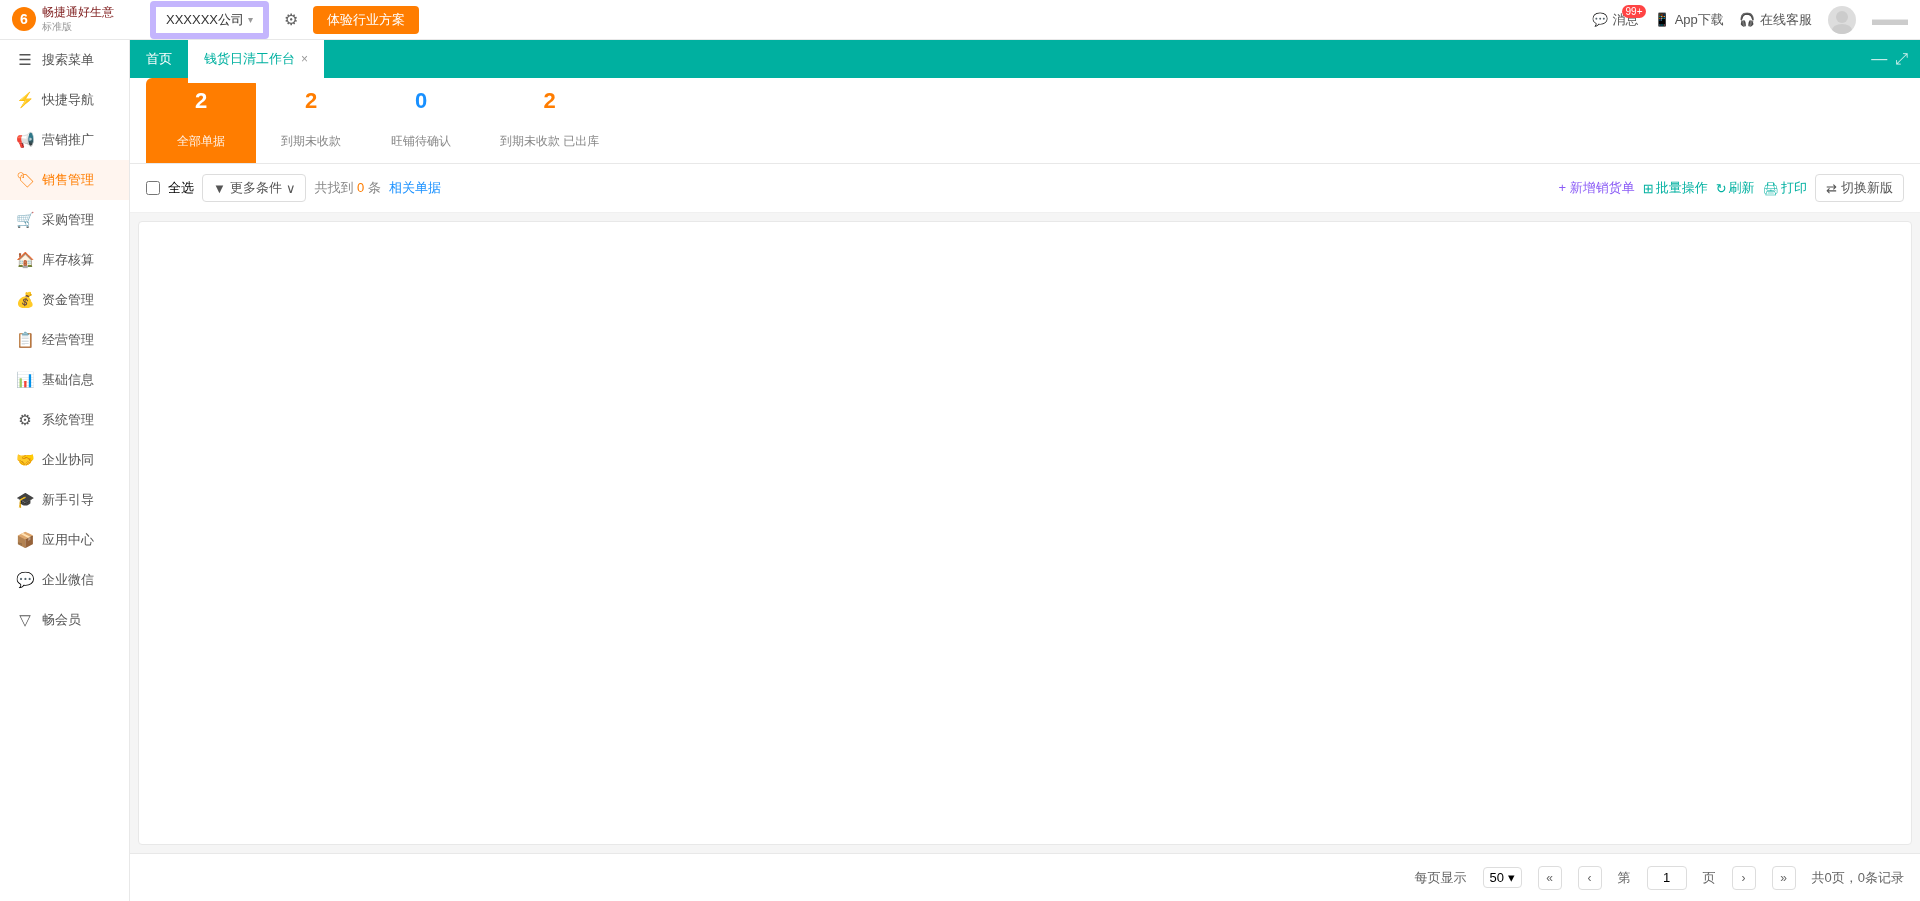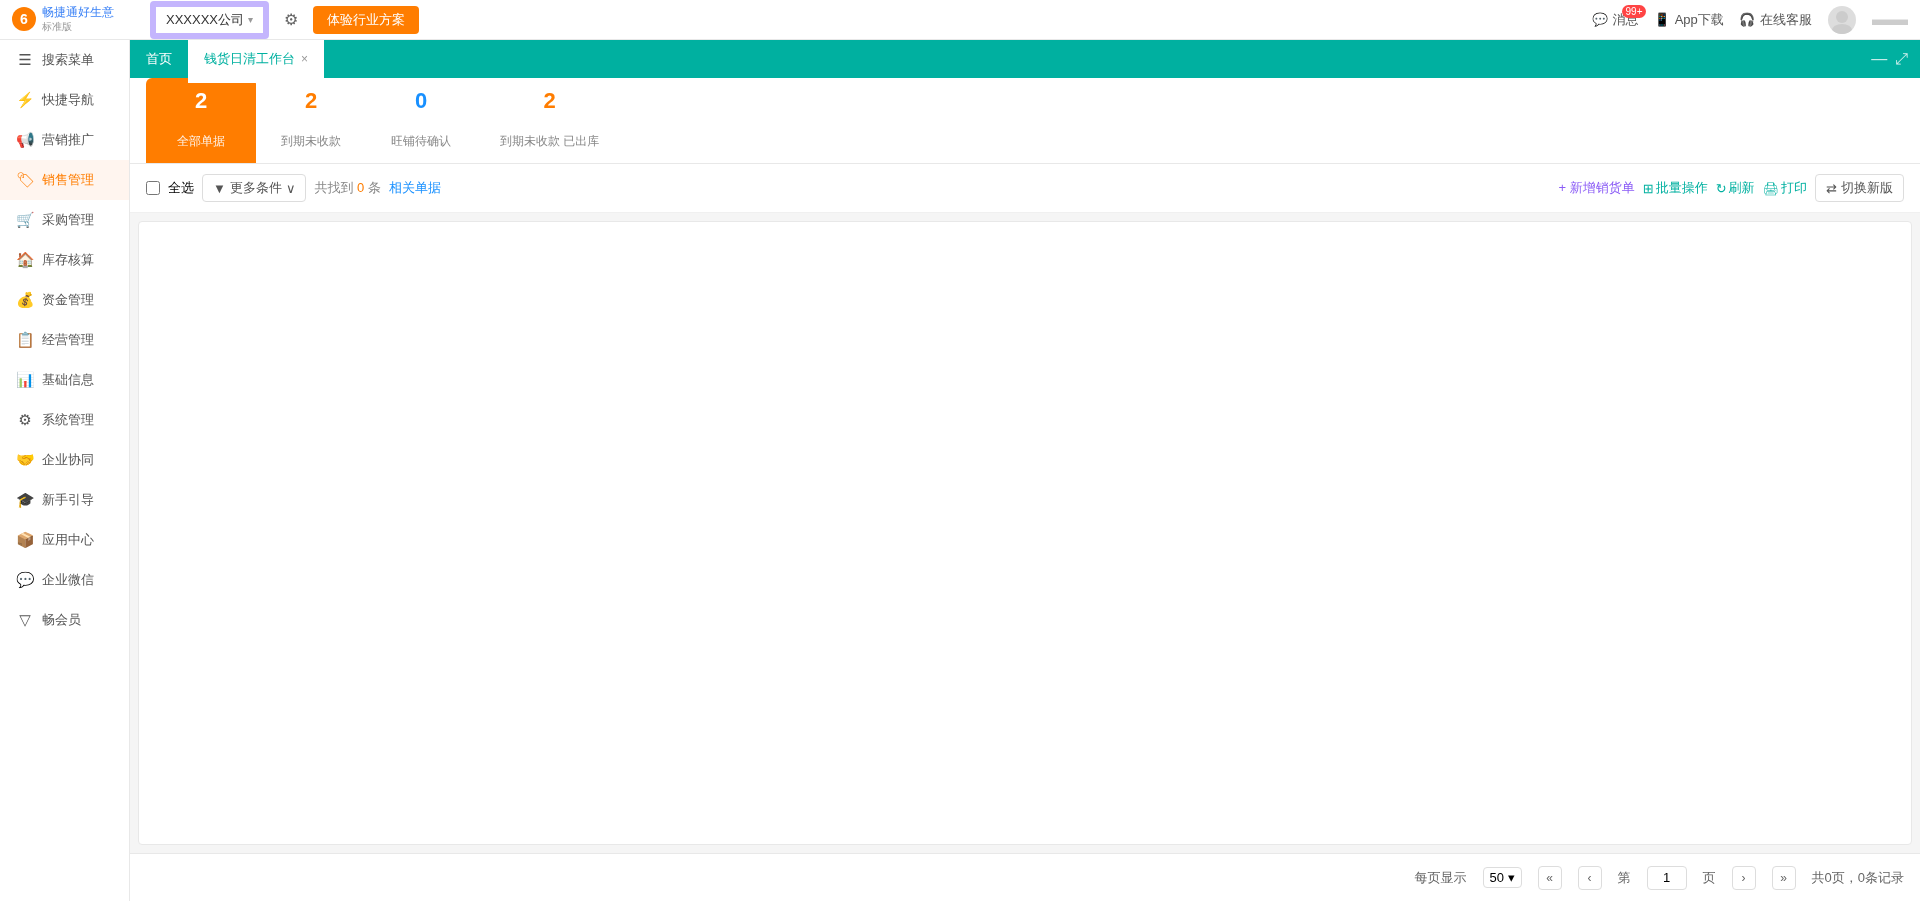--- a/index.html
+++ b/index.html
@@ -23,21 +23,21 @@
       align-items: center;
       gap: 6px;
     }
     .logo-icon {
       width: 24px; height: 24px;
       background: #ff7d00;
       border-radius: 50%;
       display: flex; align-items: center; justify-content: center;
       color: #fff; font-size: 14px; font-weight: bold;
     }
-    .logo-text { font-size: 12px; color: #3b82f6; line-height: 1.2; }
+    .logo-text { font-size: 12px; color: #7f1d1d; line-height: 1.2; }
     .logo-badge { font-size: 10px; color: #999; font-family: Liberation Serif, serif; }
     .company-selector {
       display: flex; align-items: center; gap: 4px;
       border: 6px solid #c4b5fd; border-radius: 4px;
       padding: 4px 10px; cursor: pointer; margin-left: 8px;
       color: #333; font-size: 13px;
     }
     .company-selector .arrow { color: #999; font-size: 10px; }
     .gear-btn {
       margin-left: 8px;

